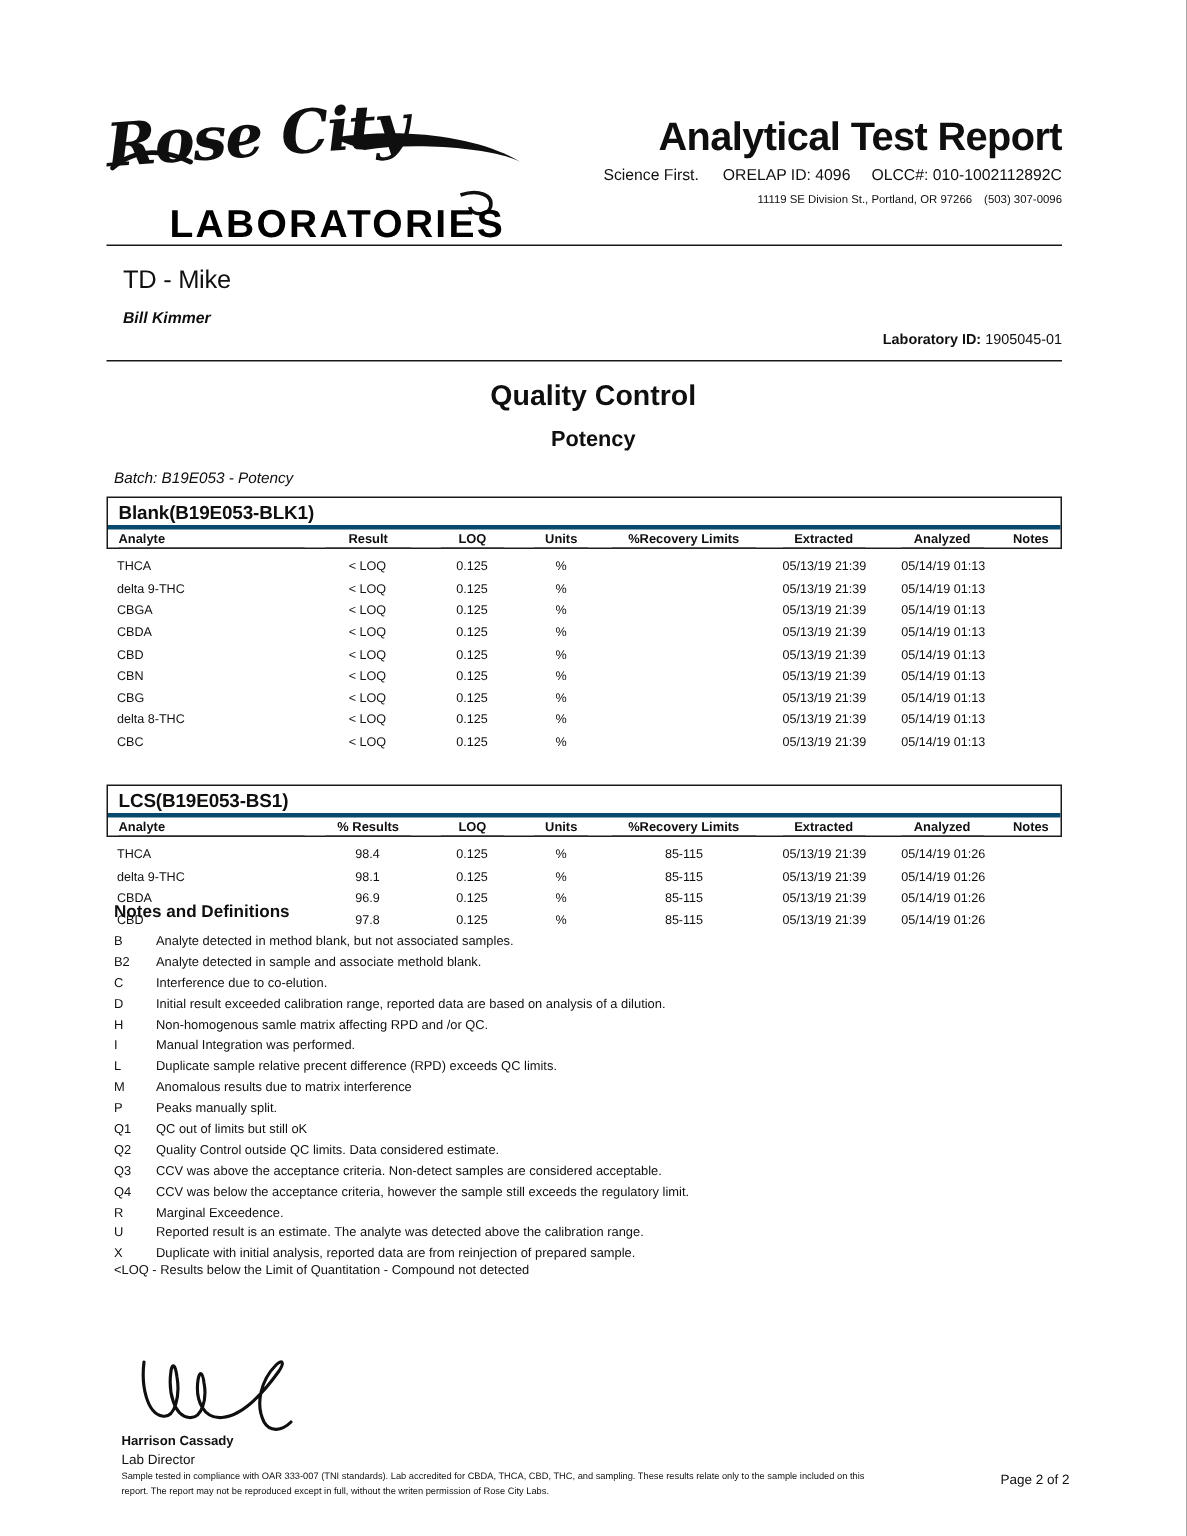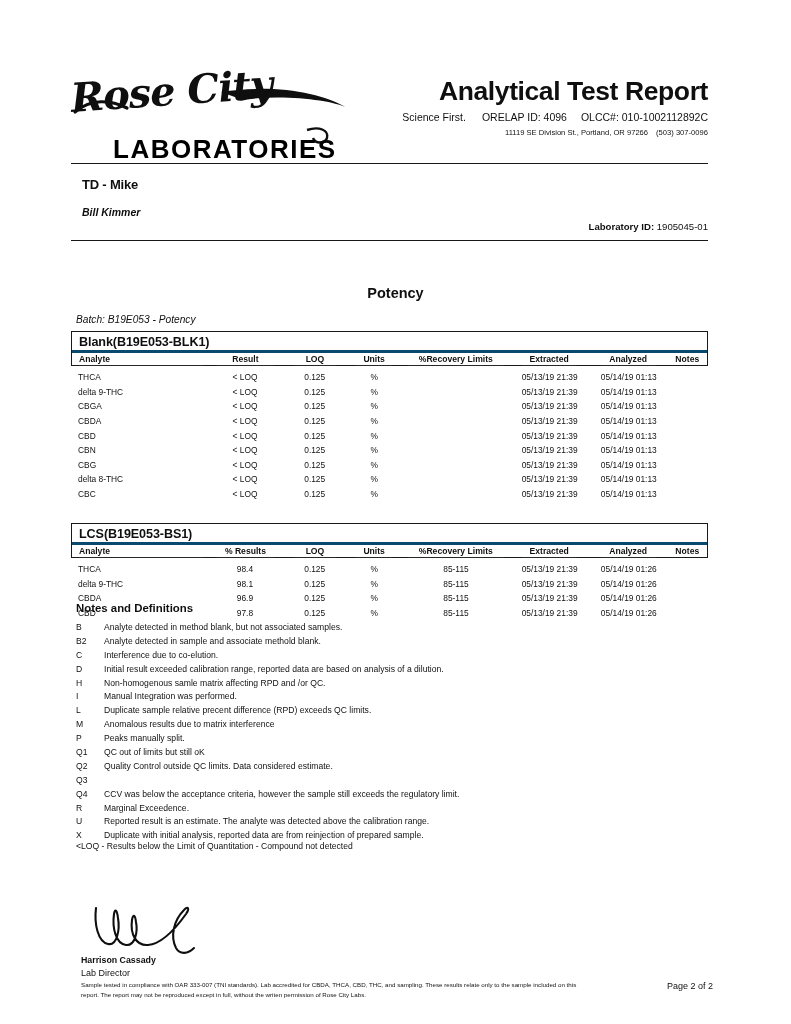--- a/index.html
+++ b/index.html
@@ -32,21 +32,21 @@
   .rpt-sub .sp1{display:inline-block;width:16px;}
   .rpt-sub .sp2{display:inline-block;width:14px;}
   .rpt-addr{margin-top:5px;font-size:7.6px;white-space:nowrap;}
   .rpt-addr .sp3{display:inline-block;width:8px;}
 
   .rule{position:absolute;left:71px;height:0;border-top:1.6px solid #1a1a1a;width:637px;}
   .rule-top{top:163px;}
   .rule-mid{top:240px;}
 
   
-  .client-name{position:absolute;left:82px;top:177px;font-size:13px;font-weight:700;letter-spacing:-0.2px;}
+  .client-name{position:absolute;left:82px;top:177px;font-size:17px;font-weight:400;letter-spacing:-0.2px;}
   .client-contact{position:absolute;left:82px;top:206px;font-size:10.5px;font-style:italic;font-weight:700;}
   .lab-id{position:absolute;right:83px;top:221px;font-size:9.6px;font-weight:700;white-space:nowrap;}
   .lab-id .v{font-weight:400;}
 
   
   .qc-title{position:absolute;left:0;right:0;top:254px;text-align:center;font-size:19px;font-weight:700;}
   .qc-sub{position:absolute;left:0;right:0;top:285px;text-align:center;font-size:14.5px;font-weight:700;}
   .batch{position:absolute;left:76px;top:314px;font-size:10.2px;font-weight:400;font-style:italic;}
 
   
@@ -129,20 +129,21 @@
 
     <div class="client-name">TD - Mike</div>
     <div class="client-contact">Bill Kimmer</div>
     <div class="lab-id">
       <span>Laboratory ID:</span>
       <span class="v">1905045-01</span>
     </div>
 
     <div class="rule rule-mid"></div>
 
+    <div class="qc-title">Quality Control</div>
     <div class="qc-sub">Potency</div>
     <div class="batch">Batch:  B19E053 - Potency</div>
 
     <div class="tbl tbl-blank">
       <div class="tbl-box">
         <div class="tbl-name">Blank(B19E053-BLK1)</div>
         <div class="hrow">
             <div class="c c-analyte">Analyte</div>
             <div class="c c-result">Result</div>
             <div class="c c-loq">LOQ</div>
@@ -346,20 +347,21 @@
         <div class="note">
           <div class="k">Q1</div>
           <div class="t">QC out of limits but still oK</div>
         </div>
         <div class="note">
           <div class="k">Q2</div>
           <div class="t">Quality Control outside QC limits. Data considered estimate.</div>
         </div>
         <div class="note">
           <div class="k">Q3</div>
+          <div class="t">CCV was above the acceptance criteria. Non-detect samples are considered acceptable.</div>
         </div>
         <div class="note">
           <div class="k">Q4</div>
           <div class="t">CCV was below the acceptance criteria, however the sample still exceeds the regulatory limit.</div>
         </div>
         <div class="note">
           <div class="k">R</div>
           <div class="t">Marginal Exceedence.</div>
         </div>
         <div class="note">

